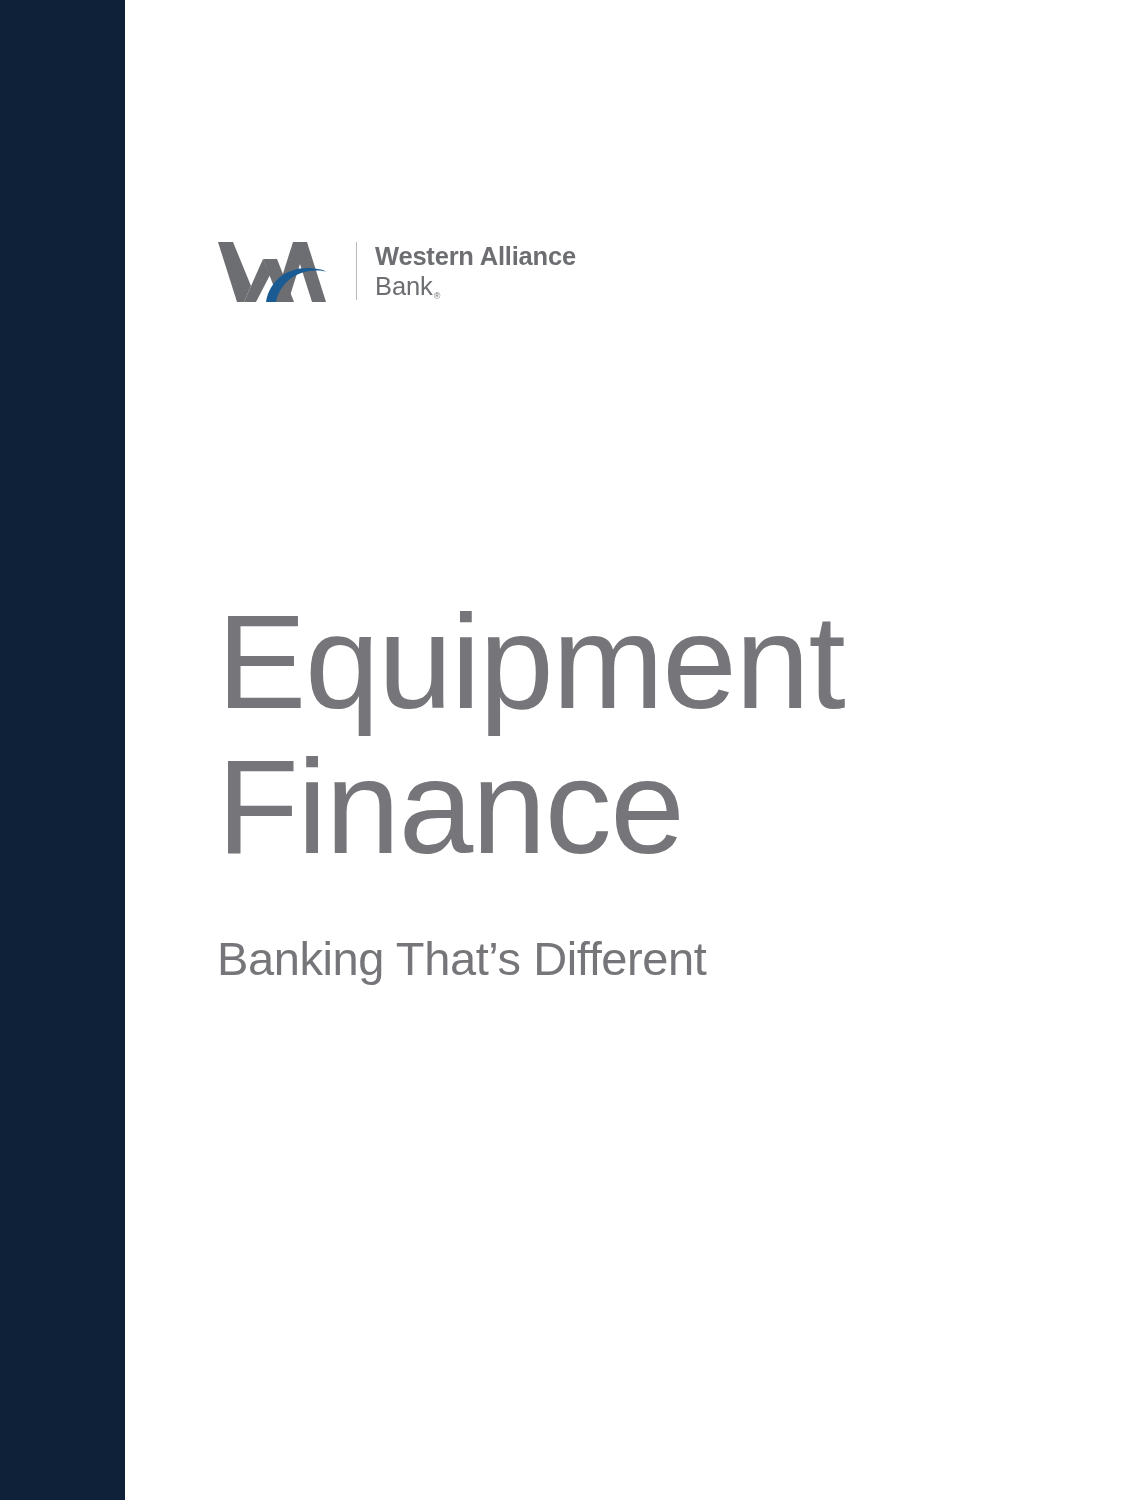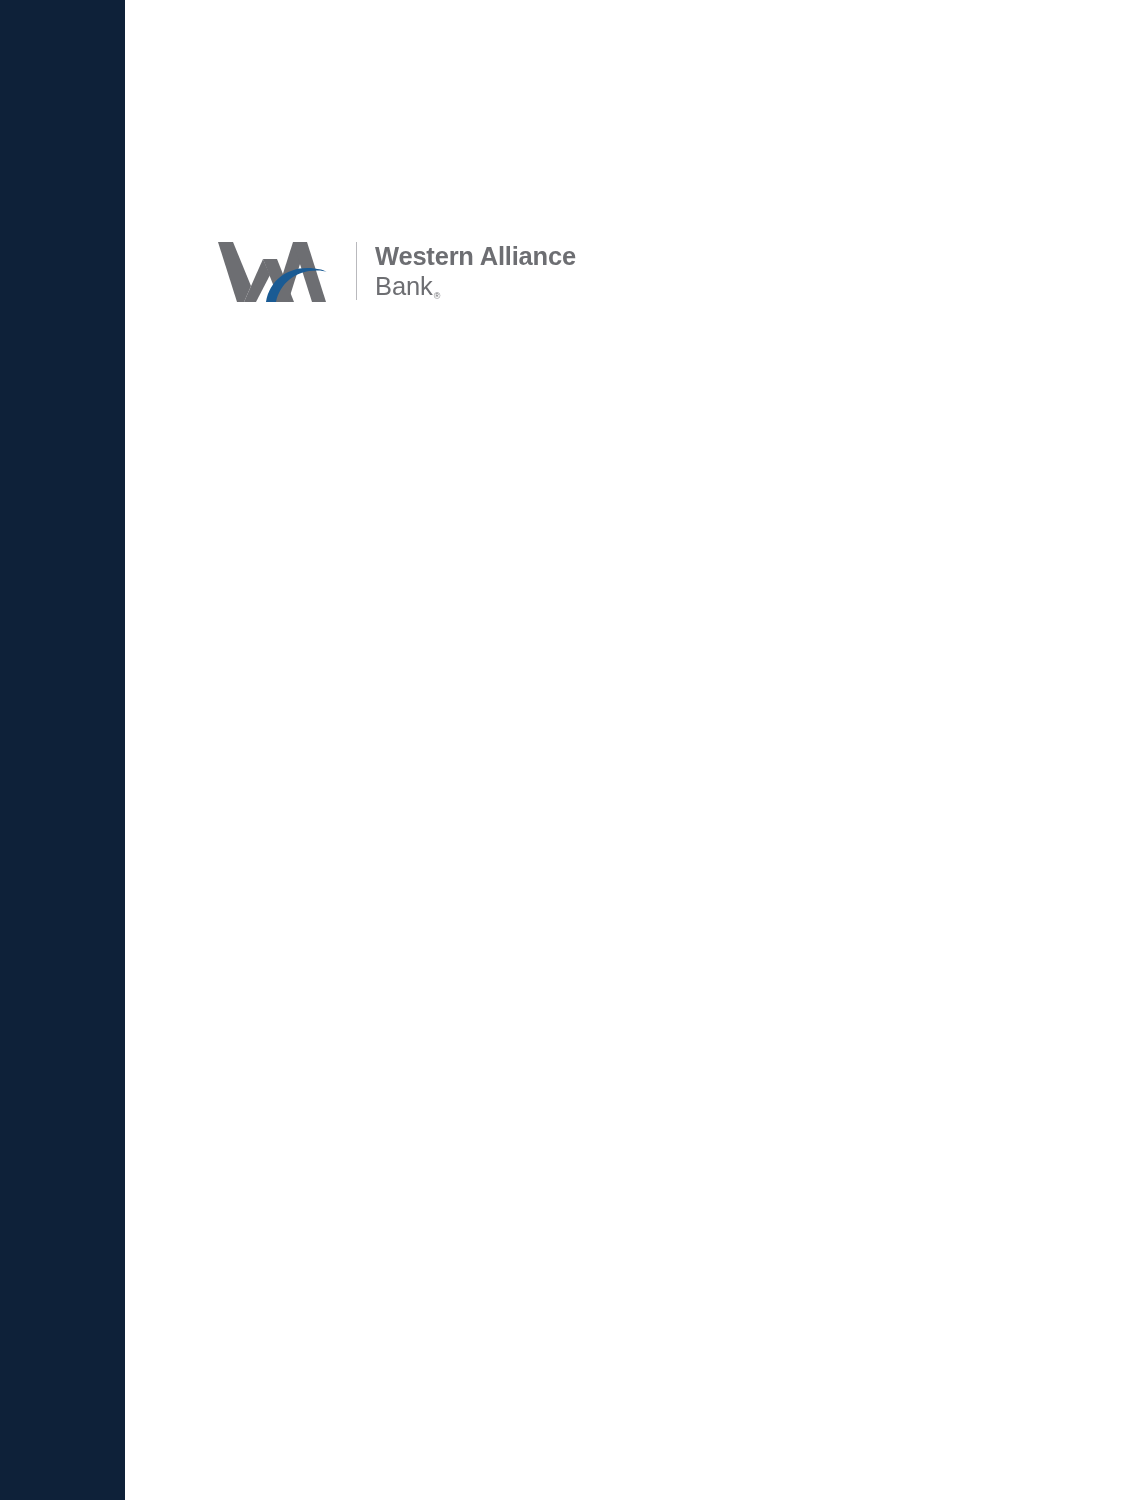--- a/index.html
+++ b/index.html
@@ -143,15 +143,20 @@
 
       <div class="logo-wordmark">
         <div class="logo-line1">Western Alliance</div>
         <div class="logo-line2">
           <span>Bank</span>
             <span class="reg-mark">®</span>
         </div>
       </div>
     </div>
 
+    <div class="title-block">
+      <div class="doc-title-line">Equipment</div>
+      <div class="doc-title-line">Finance</div>
+      <div class="doc-subtitle">Banking That’s Different</div>
+    </div>
 
   </div>
 </div>
 
 </body></html>

